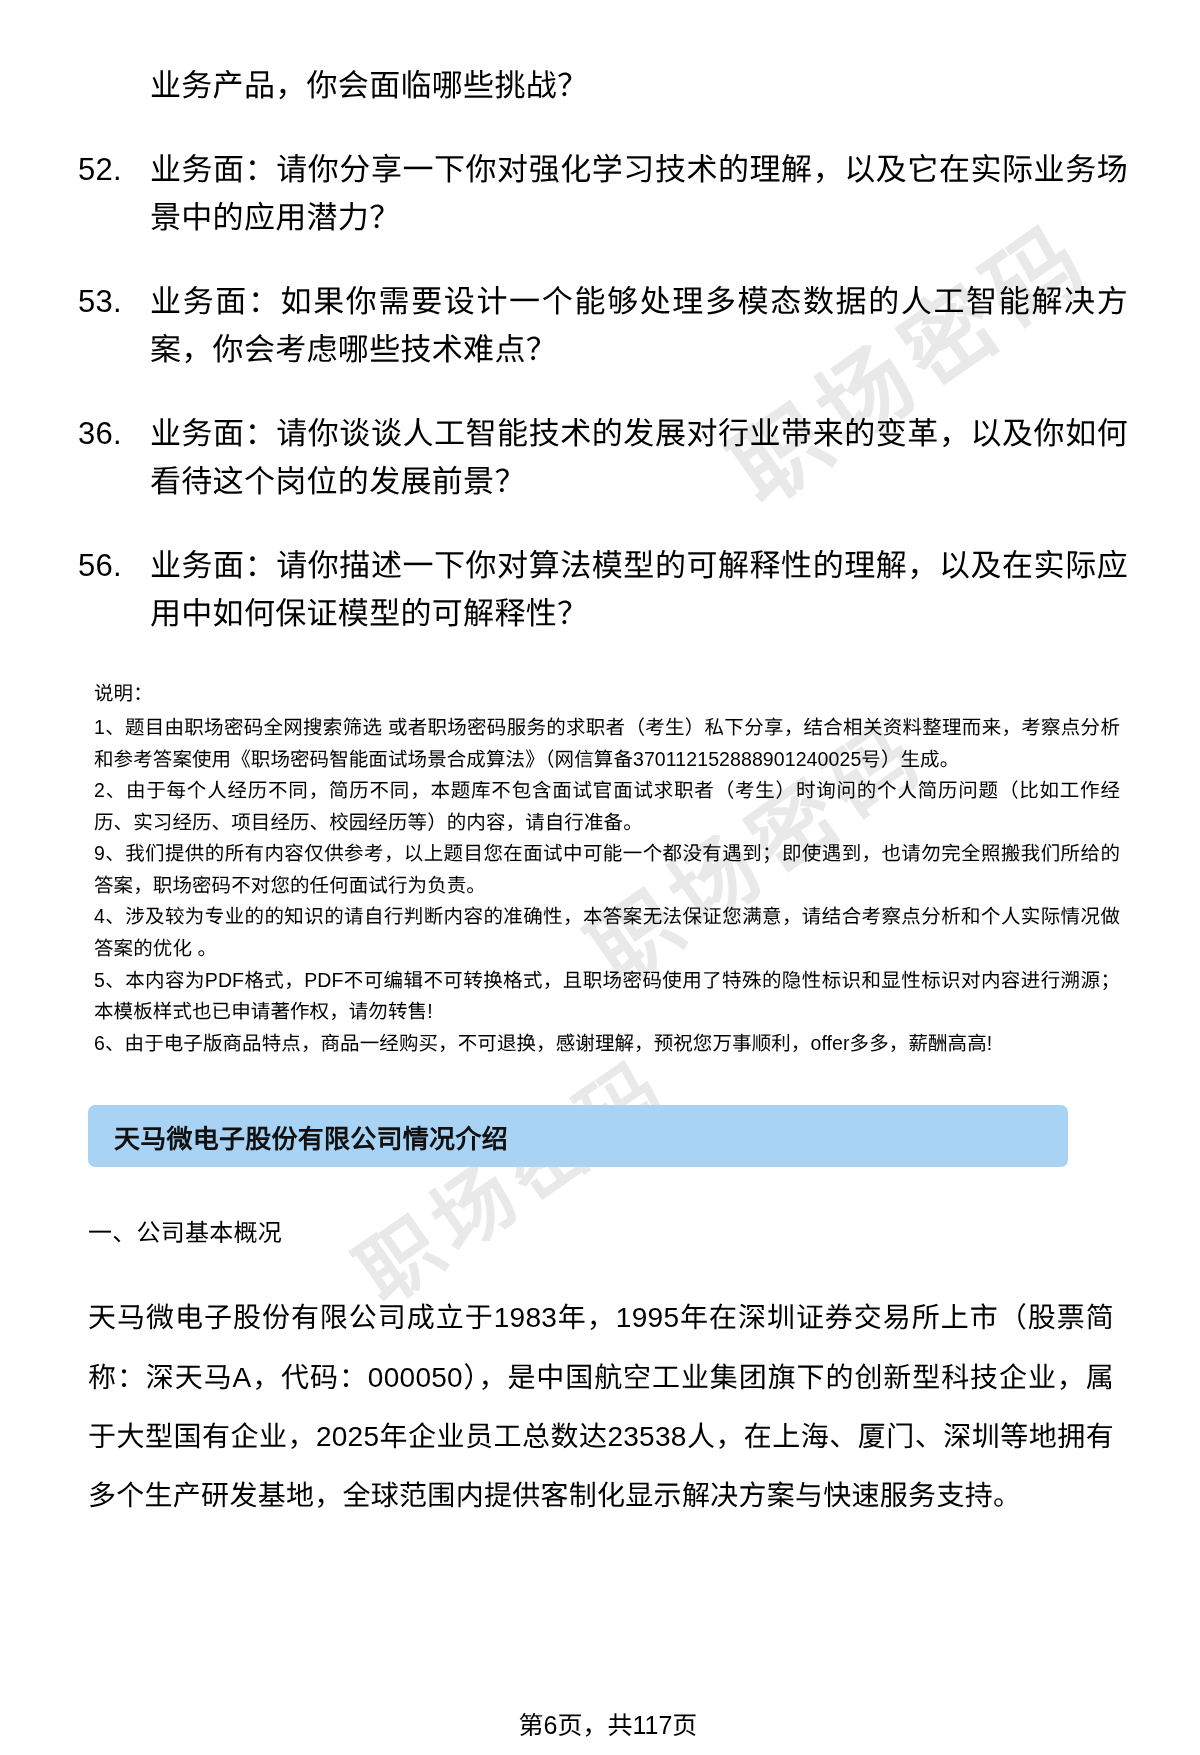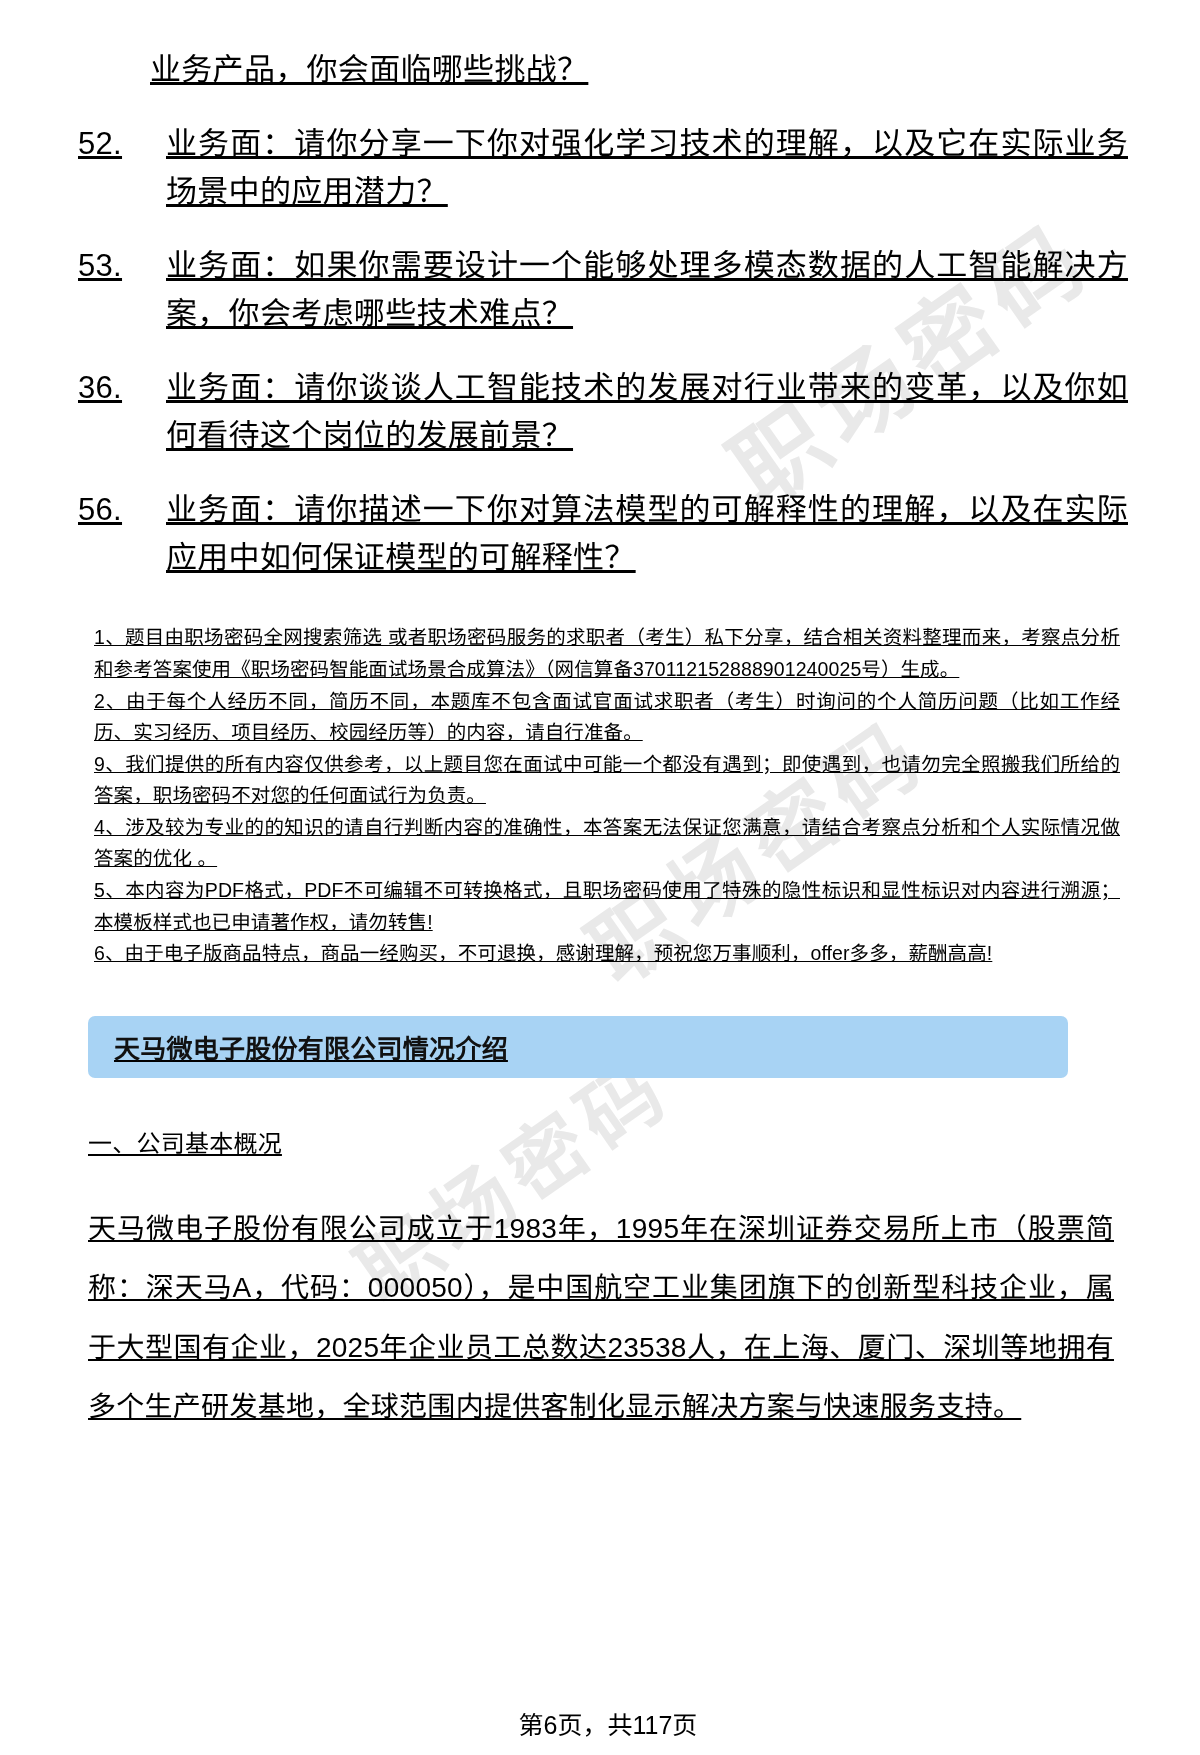--- a/index.html
+++ b/index.html
@@ -46,40 +46,38 @@
     left: 330px;
     top: 1230px;
     font-size: 80px;
     transform: rotate(-35deg);
     transform-origin: left top;
   }
 
   .page {
     position: relative;
     z-index: 1;
-    padding: 2px 72px;
-    text-decoration: underline;
+    padding: 18px 72px;
   }
 
   
   .q-continued {
     font-size: 31px;
     line-height: 1.55;
     padding-left: 78px;
     padding-top: 44px;
     letter-spacing: 0.01em;
   }
   .q-item {
     display: flex;
     align-items: flex-start;
-    margin-top: 26px;
+    margin-top: 36px;
     font-size: 31px;
     line-height: 1.55;
     letter-spacing: 0.01em;
-    gap: 16px;
   }
   .q-num {
     width: 78px;
     flex: 0 0 78px;
     text-align: left;
     padding-left: 6px;
   }
   .q-text {
     flex: 1 1 auto;
     text-align: justify;
@@ -176,20 +174,21 @@
 
 
     <div class="q-item">
       <div class="q-num">56.</div>
       <div class="q-text">业务面：请你描述一下你对算法模型的可解释性的理解，以及在实际应用中如何保证模型的可解释性？</div>
     </div>
 
   </div>
 
   <div class="notes">
+    <p class="notes-title">说明：</p>
     <p class="note-line">1、题目由职场密码全网搜索筛选 或者职场密码服务的求职者（考生）私下分享，结合相关资料整理而来，考察点分析和参考答案使用《职场密码智能面试场景合成算法》（网信算备370112152888901240025号）生成。</p>
     <p class="note-line">2、由于每个人经历不同，简历不同，本题库不包含面试官面试求职者（考生）时询问的个人简历问题（比如工作经历、实习经历、项目经历、校园经历等）的内容，请自行准备。</p>
     <p class="note-line">9、我们提供的所有内容仅供参考，以上题目您在面试中可能一个都没有遇到；即使遇到，也请勿完全照搬我们所给的答案，职场密码不对您的任何面试行为负责。</p>
     <p class="note-line">4、涉及较为专业的的知识的请自行判断内容的准确性，本答案无法保证您满意，请结合考察点分析和个人实际情况做答案的优化 。</p>
     <p class="note-line">5、本内容为PDF格式，PDF不可编辑不可转换格式，且职场密码使用了特殊的隐性标识和显性标识对内容进行溯源；本模板样式也已申请著作权，请勿转售!</p>
     <p class="note-line">6、由于电子版商品特点，商品一经购买，不可退换，感谢理解，预祝您万事顺利，offer多多，薪酬高高!</p>
   </div>
 
   <div class="banner">
     <span class="banner-title">天马微电子股份有限公司情况介绍</span>

